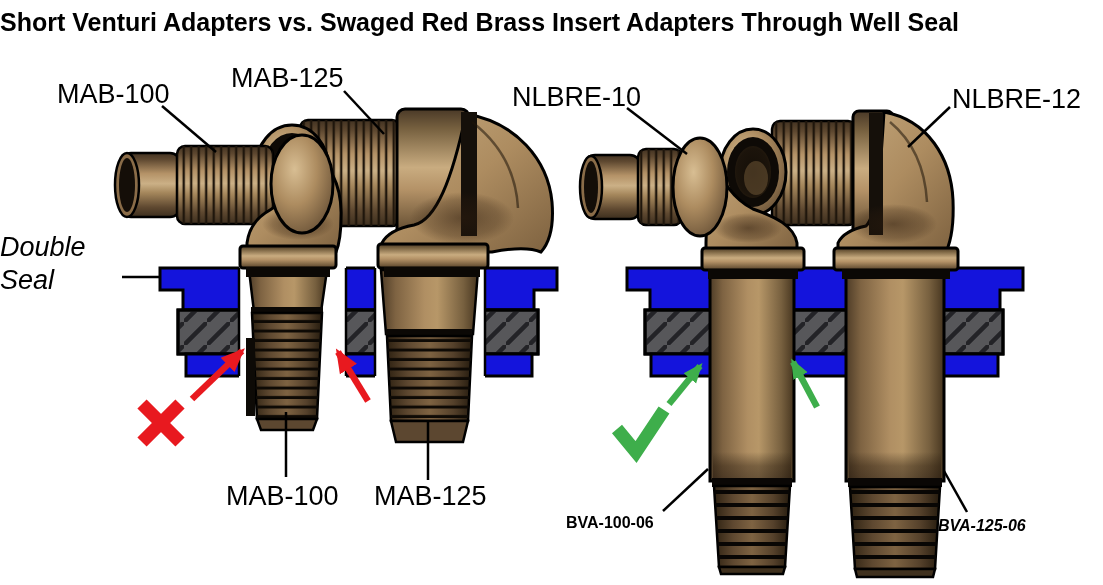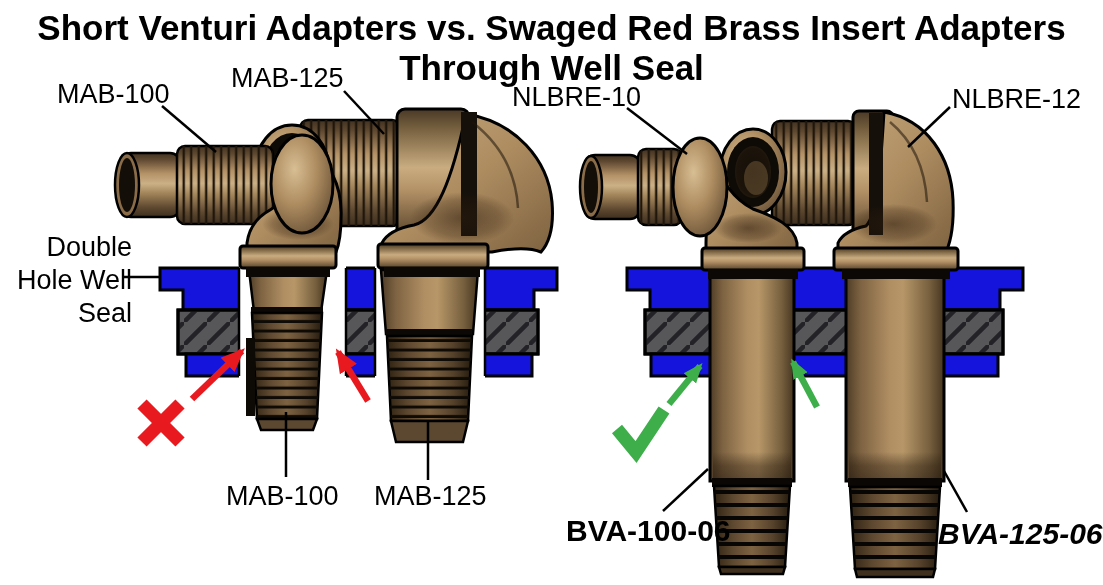--- a/index.html
+++ b/index.html
@@ -2,26 +2,26 @@
 <html><head>
 <meta charset="utf-8">
 <style>
   html,body{margin:0;padding:0;background:#fff;}
   .stage{
     position:relative;width:1103px;height:585px;background:#fff;
     font-family:"Liberation Sans",sans-serif;overflow:hidden;
   }
   .stage svg{position:absolute;left:0;top:0;}
   .title{
-    position:absolute;top:8px;left:0;width:100%;text-align:center;
-    font-weight:bold;font-size:35px;color:#000;letter-spacing:0px;
+    position:absolute;top:8px;left:0;width:100%;
+    font-weight:bold;font-size:25px;color:#000;letter-spacing:0px;
   }
   .lbl{position:absolute;font-size:27px;color:#000;white-space:nowrap;}
-  .lbl.bold{font-weight:bold;font-size:30px;}
-  .lbl.multiline{text-align:right;line-height:33px;white-space:normal;}
+  .lbl.bold{font-weight:bold;font-size:16px;}
+  .lbl.multiline{text-align:left;line-height:33px;white-space:normal;font-style:italic;}
 </style>
 </head>
 <body>
 
 <div class="stage">
 
   <div class="title">Short Venturi Adapters vs. Swaged Red Brass Insert Adapters Through Well Seal</div>
 
   <svg width="1103" height="585" viewBox="0 0 1103 585">
     <defs>
@@ -241,21 +241,20 @@
     </g>
   </svg>
 
   <div class="lbl" style="left:57px;top:79px;">MAB-100</div>
   <div class="lbl" style="left:231px;top:63px;">MAB-125</div>
   <div class="lbl" style="left:512px;top:82px;text-align:center;">NLBRE-10</div>
   <div class="lbl" style="left:952px;top:78px;margin-top:6px;">NLBRE-12</div>
 
   <div class="lbl multiline" style="left:0px;top:231px;width:132px;">
     <div>Double</div>
-    <div>Hole Well</div>
     <div>Seal</div>
   </div>
 
   <div class="lbl" style="left:226px;top:481px;">MAB-100</div>
   <div class="lbl" style="left:374px;top:481px;">MAB-125</div>
   <div class="lbl bold" style="left:566px;top:514px;">BVA-100-06</div>
   <div class="lbl bold" style="left:938px;top:517px;font-style:italic;">BVA-125-06</div>
 
 </div>
 

